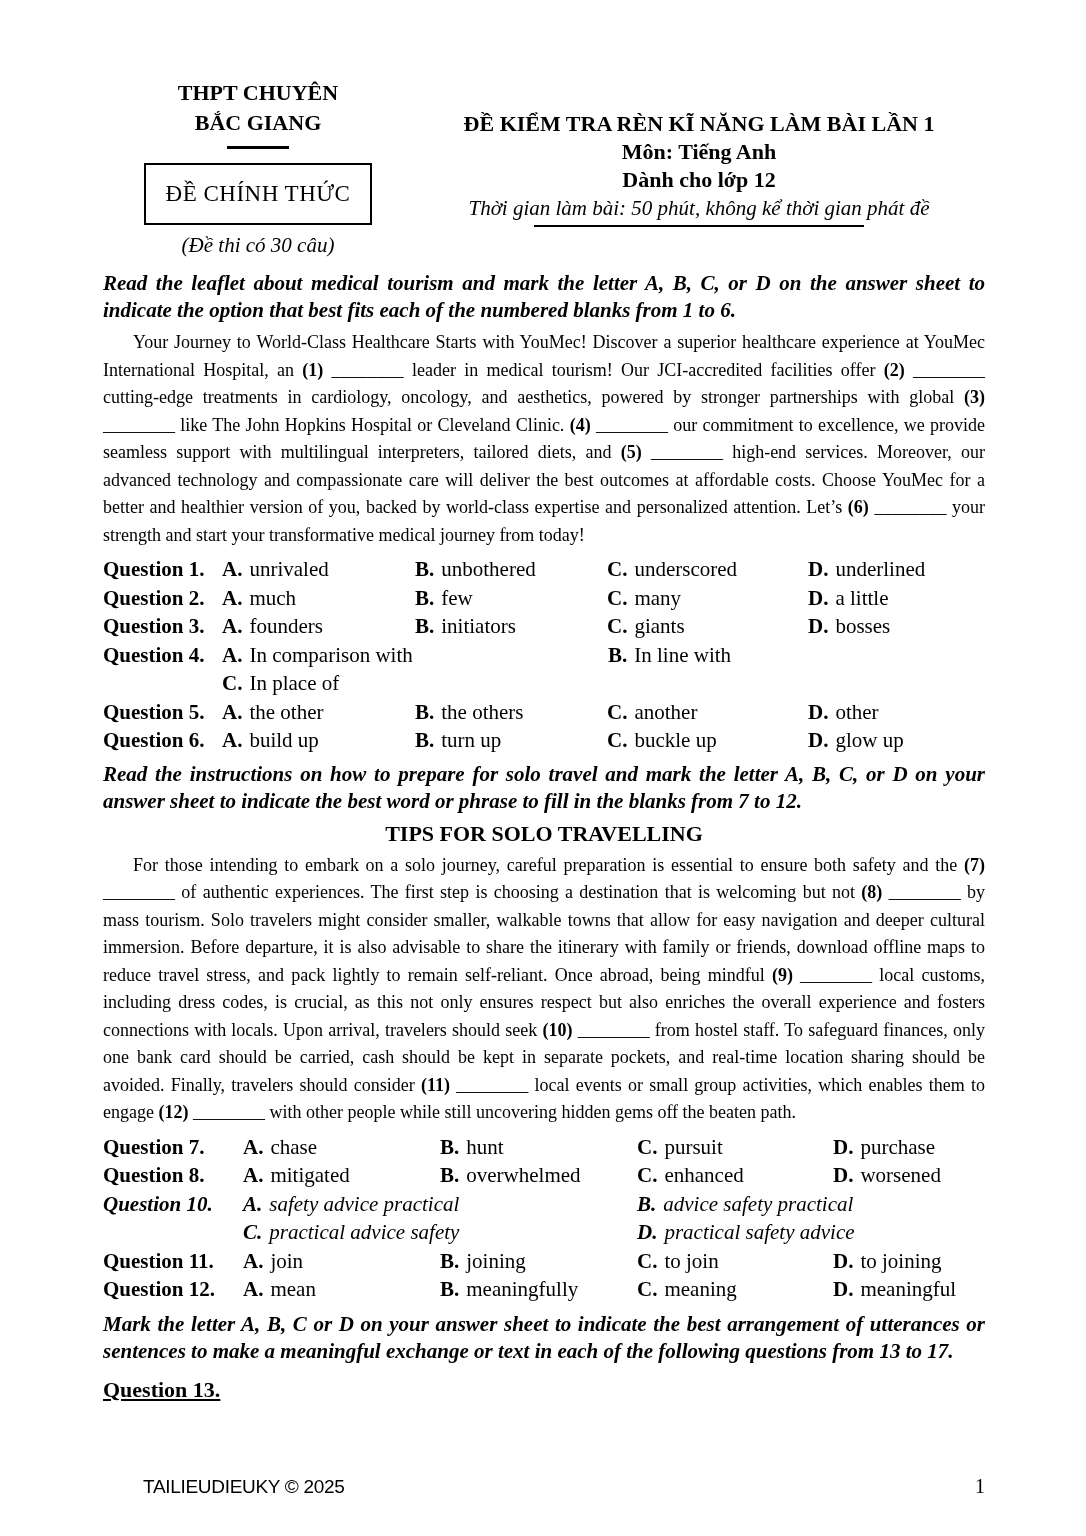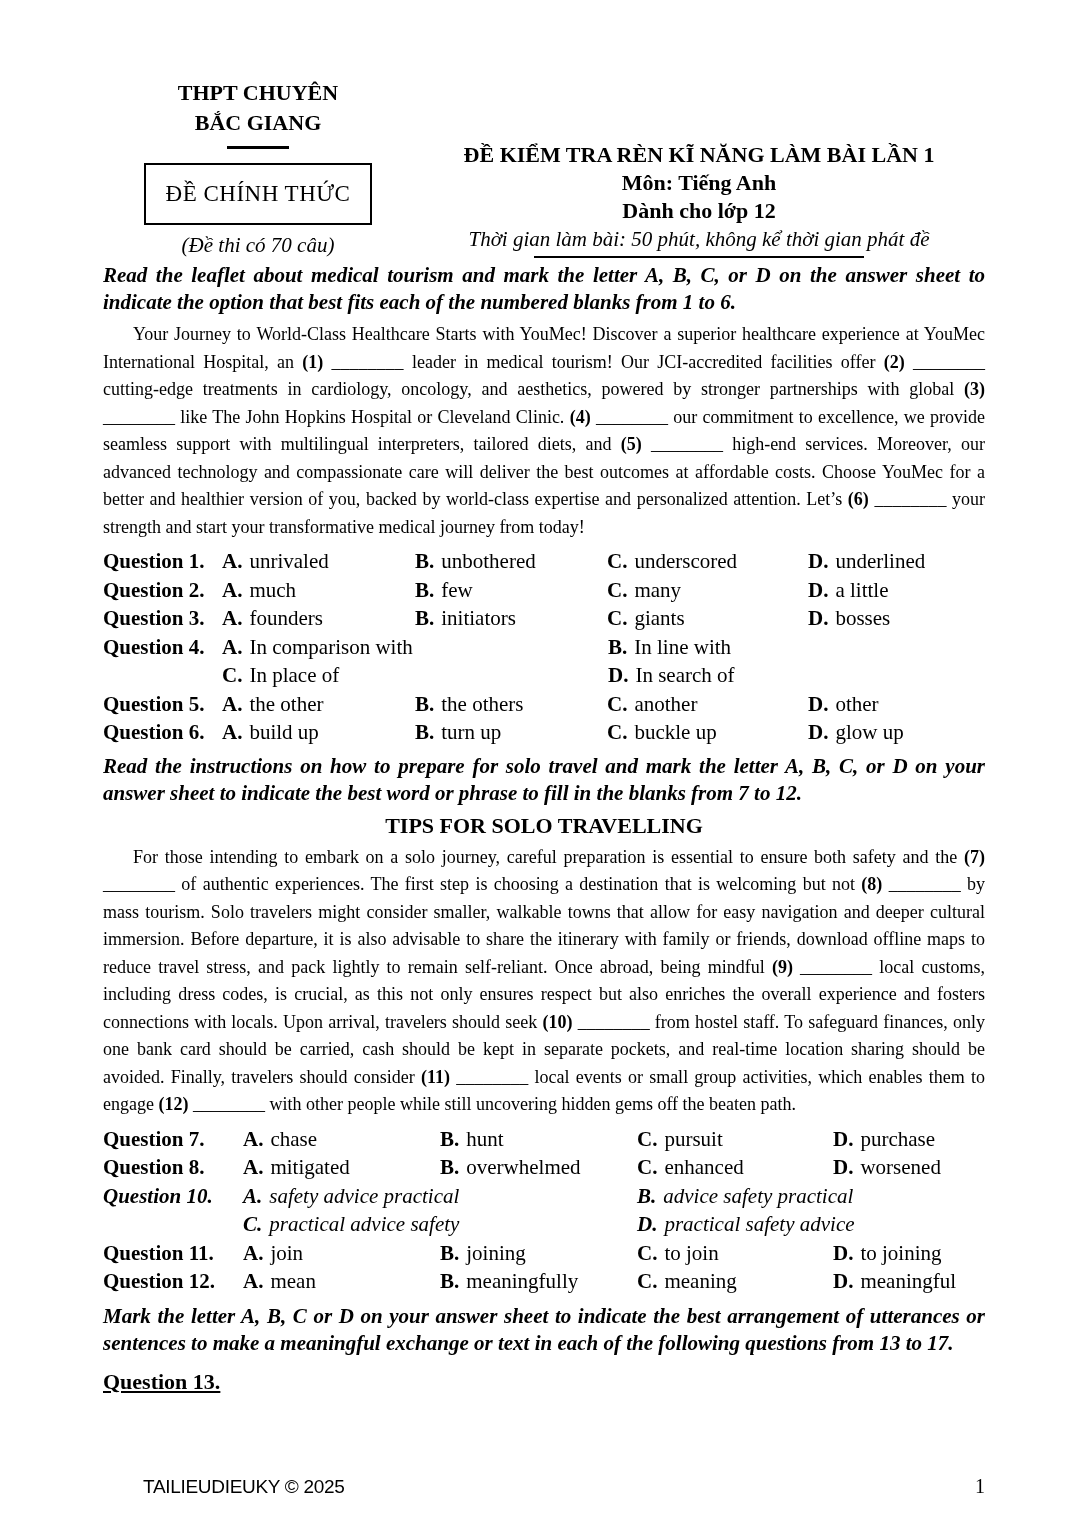--- a/index.html
+++ b/index.html
@@ -8,21 +8,21 @@
     width:1086px;height:1536px;
     background:#ffffff;
     margin:0 auto;
     font-family:"Liberation Serif","DejaVu Serif",serif;
     color:#000;
     box-sizing:border-box;
     padding:78px 101px 0 103px;
     overflow:hidden;
   }
   
-  .hdr{display:flex;align-items:flex-end;margin-bottom:4px;}
+  .hdr{display:flex;align-items:center;margin-bottom:12px;}
   .hdr-left{width:310px;text-align:center;flex-shrink:0;}
   .school-line{font-weight:bold;font-size:22px;line-height:30px;white-space:nowrap;}
   .school-rule{width:62px;border-top:3px solid #000;margin:8px auto 14px;}
   .official-box{
     display:inline-block;border:2px solid #000;
     padding:16px 20px;font-size:23px;letter-spacing:.5px;margin-bottom:8px;
   }
   .count-note{font-style:italic;font-size:21px;}
   .hdr-right{flex:1;text-align:center;}
   .exam-title{font-weight:bold;font-size:22px;line-height:28px;}
@@ -71,21 +71,21 @@
 <div class="page">
 
   <div class="hdr">
     <div class="hdr-left">
       <div class="school-line">THPT CHUYÊN</div>
       <div class="school-line">BẮC GIANG</div>
       <div class="school-rule"></div>
       <div>
         <span class="official-box">ĐỀ CHÍNH THỨC</span>
       </div>
-      <div class="count-note">(Đề thi có 70 câu)</div>
+      <div class="count-note">(Đề thi có 30 câu)</div>
     </div>
     <div class="hdr-right">
       <div class="exam-title">ĐỀ KIỂM TRA RÈN KĨ NĂNG LÀM BÀI LẦN 1</div>
       <div class="exam-sub">Môn: Tiếng Anh</div>
       <div class="exam-sub">Dành cho lớp 12</div>
       <div class="time-note">Thời gian làm bài: 50 phút, không kể thời gian phát đề</div>
       <div class="time-rule"></div>
     </div>
   </div>
 
@@ -120,21 +120,20 @@
     </div>
 
     <div class="qrow s1w">
       <span class="qlabel">Question 4.</span>
       <span class="opt"><span class="letter">A.</span><span>In comparison with</span></span>
       <span class="opt"><span class="letter">B.</span><span>In line with</span></span>
     </div>
     <div class="qrow s1w">
       <span></span>
       <span class="opt"><span class="letter">C.</span><span>In place of</span></span>
-      <span class="opt"><span class="letter">D.</span><span>In search of</span></span>
     </div>
 
     <div class="qrow s1">
       <span class="qlabel">Question 5.</span>
       <span class="opt"><span class="letter">A.</span><span>the other</span></span>
       <span class="opt"><span class="letter">B.</span><span>the others</span></span>
       <span class="opt"><span class="letter">C.</span><span>another</span></span>
       <span class="opt"><span class="letter">D.</span><span>other</span></span>
     </div>
 

